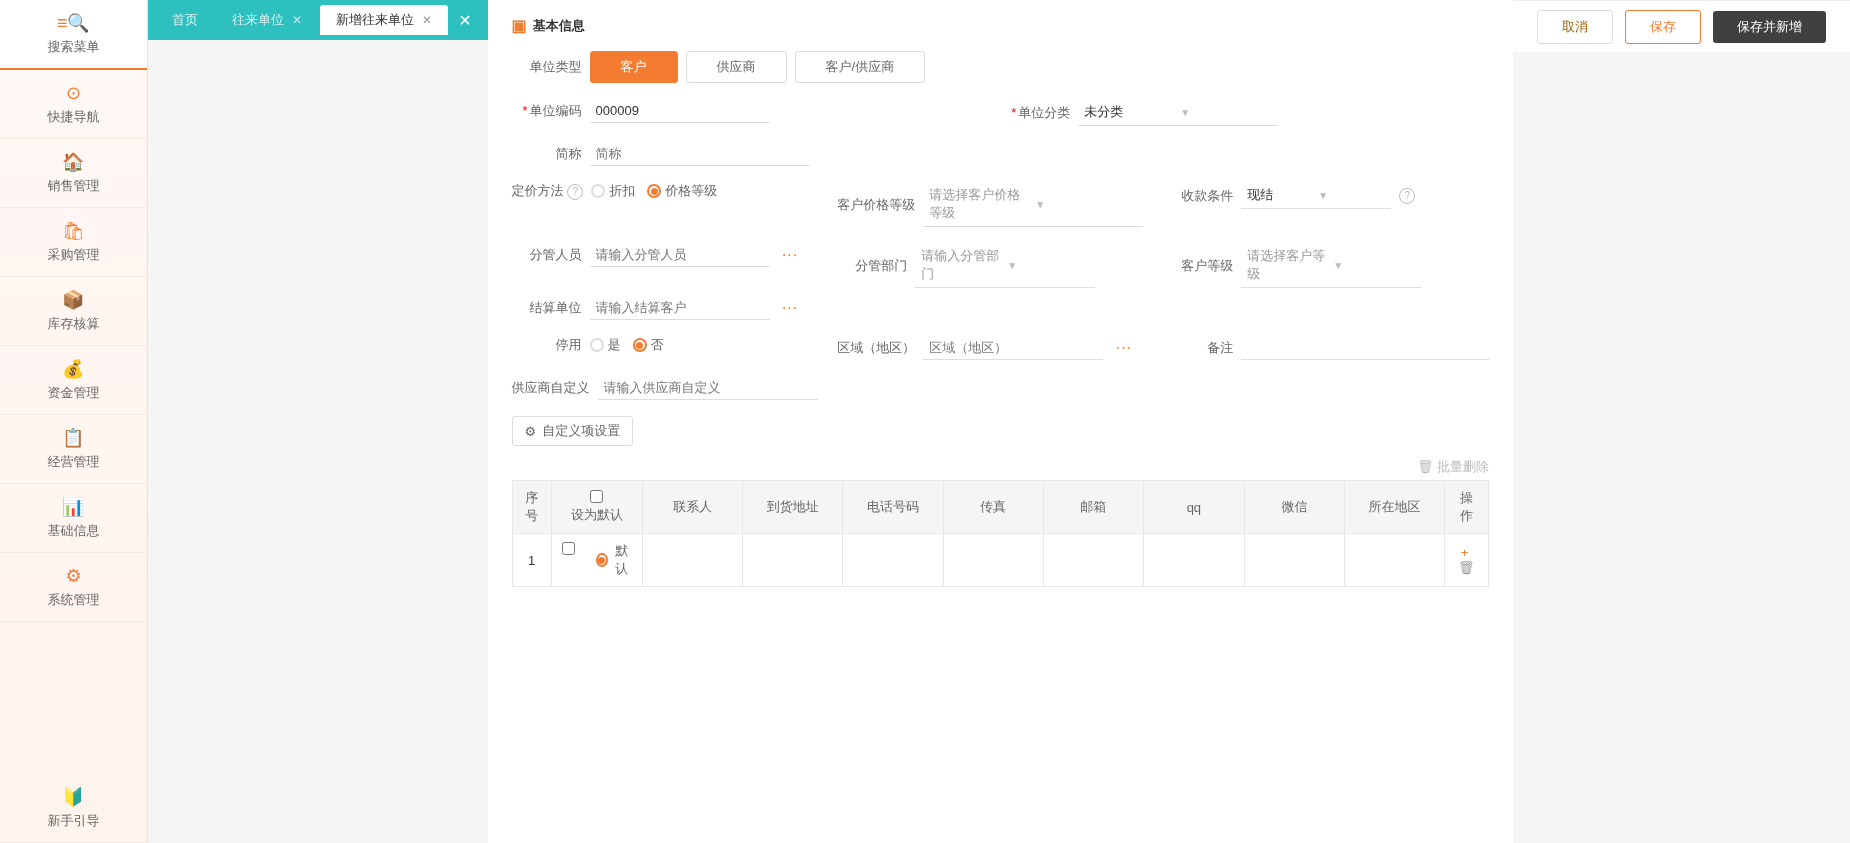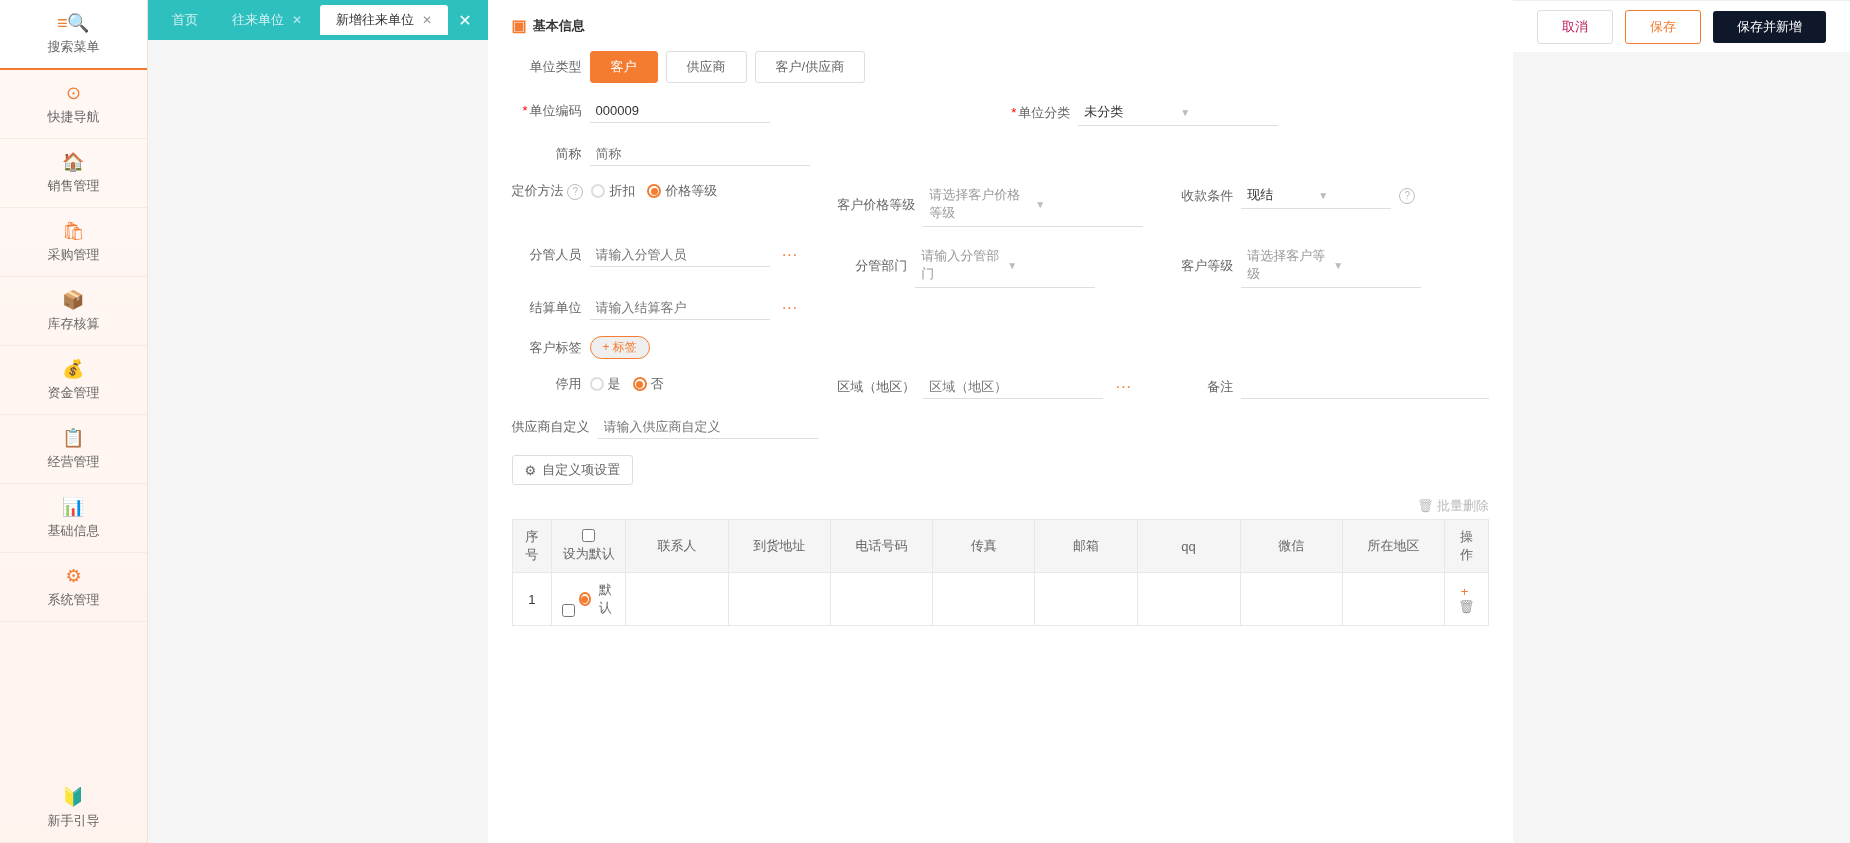--- a/index.html
+++ b/index.html
@@ -143,21 +143,21 @@
     }
     .form-select span { flex: 1; font-size: 13px; }
     .form-select .chevron { color: #bbb; font-size: 10px; }
 
     
     .type-buttons {
       display: flex;
       gap: 8px;
     }
     .type-btn {
-      padding: 6px 20px;
+      padding: 6px 30px;
       border: 1px solid #ddd;
       border-radius: 3px;
       cursor: pointer;
       background: #fff;
       color: #666;
       font-size: 13px;
     }
     .type-btn.active {
       background: #f47c30;
       color: #fff;
@@ -253,37 +253,37 @@
       padding: 10px 24px;
       gap: 12px;
       height: 52px;
     }
     .btn-cancel {
       padding: 7px 24px;
       border: 1px solid #ddd;
       border-radius: 3px;
       background: #fff;
       cursor: pointer;
-      color: #be185d;
+      color: #a16207;
       font-size: 13px;
     }
     .btn-save {
       padding: 7px 24px;
       border: 1px solid #f47c30;
       border-radius: 3px;
       background: #fff;
       cursor: pointer;
       color: #f47c30;
       font-size: 13px;
     }
     .btn-save-new {
       padding: 7px 24px;
       border: none;
       border-radius: 3px;
-      background: #0f172a;
+      background: #404040;
       cursor: pointer;
       color: #fff;
       font-size: 13px;
     }
 
     .question-icon {
       display: inline-flex;
       align-items: center;
       justify-content: center;
       width: 16px;
@@ -463,26 +463,20 @@
         </div>
       </div>
       <div class="form-group">
         <span class="form-label">结算单位</span>
         <input class="form-input" type="text" style="width: 180px;" placeholder="请输入结算客户">
         <span class="dots-btn">···</span>
       </div>
     </div>
 
     
-    <div class="form-row">
-      <div class="form-group">
-        <span class="form-label">客户标签</span>
-        <button class="tag-btn">+ 标签</button>
-      </div>
-    </div>
 
     
     <div class="form-row">
       <div class="form-group">
         <span class="form-label">停用</span>
         <div class="radio-group">
           <div class="radio-item">
             <div class="radio-circle"></div>
             <span>是</span>
           </div>
@@ -537,21 +531,21 @@
           <th>qq</th>
           <th>微信</th>
           <th>所在地区</th>
           <th>操作</th>
         </tr>
       </thead>
       <tbody>
         <tr>
           <td>1</td>
           <td>
-            <div style="display:flex;align-items:flex-end;gap:4px;justify-content:center;">
+            <div style="display:flex;align-items:flex-start;gap:21px;justify-content:center;">
               <input type="checkbox" style="">
               <div class="radio-item">
                 <div class="radio-circle checked"></div>
                 <span>默认</span>
               </div>
             </div>
           </td>
           <td><input type="text" style="border: none; outline: none; width: 100%; font-size: 13px;"></td>
           <td><input type="text" style="border: none; outline: none; width: 100%; font-size: 13px;"></td>
           <td><input type="text" style="border: none; outline: none; width: 100%; font-size: 13px;"></td>

